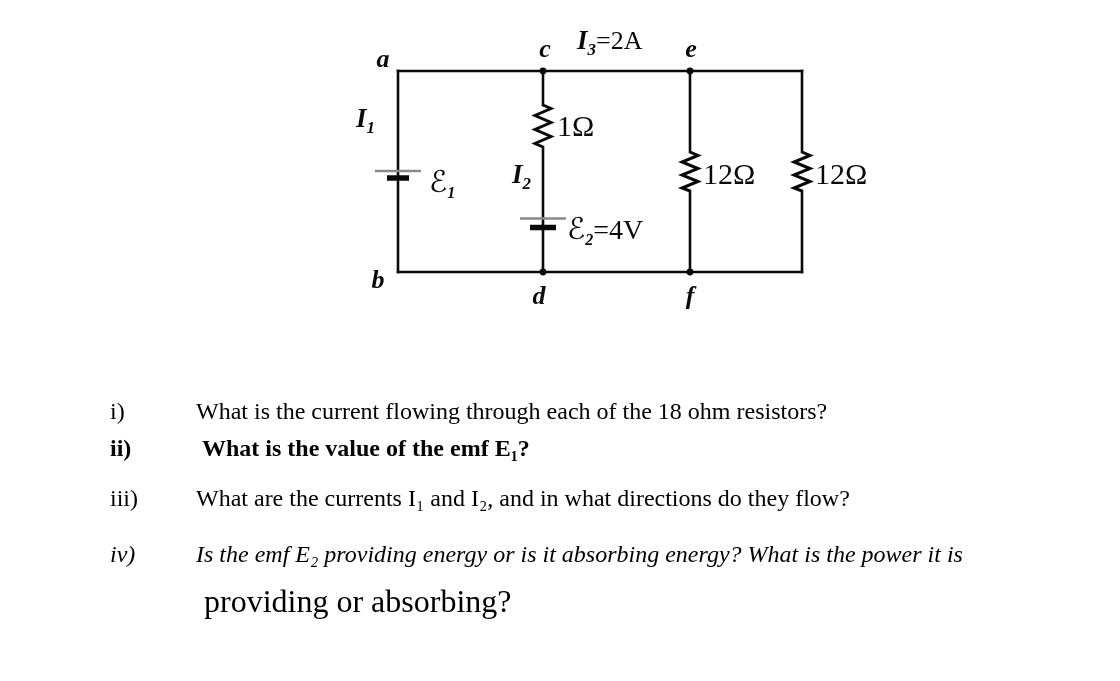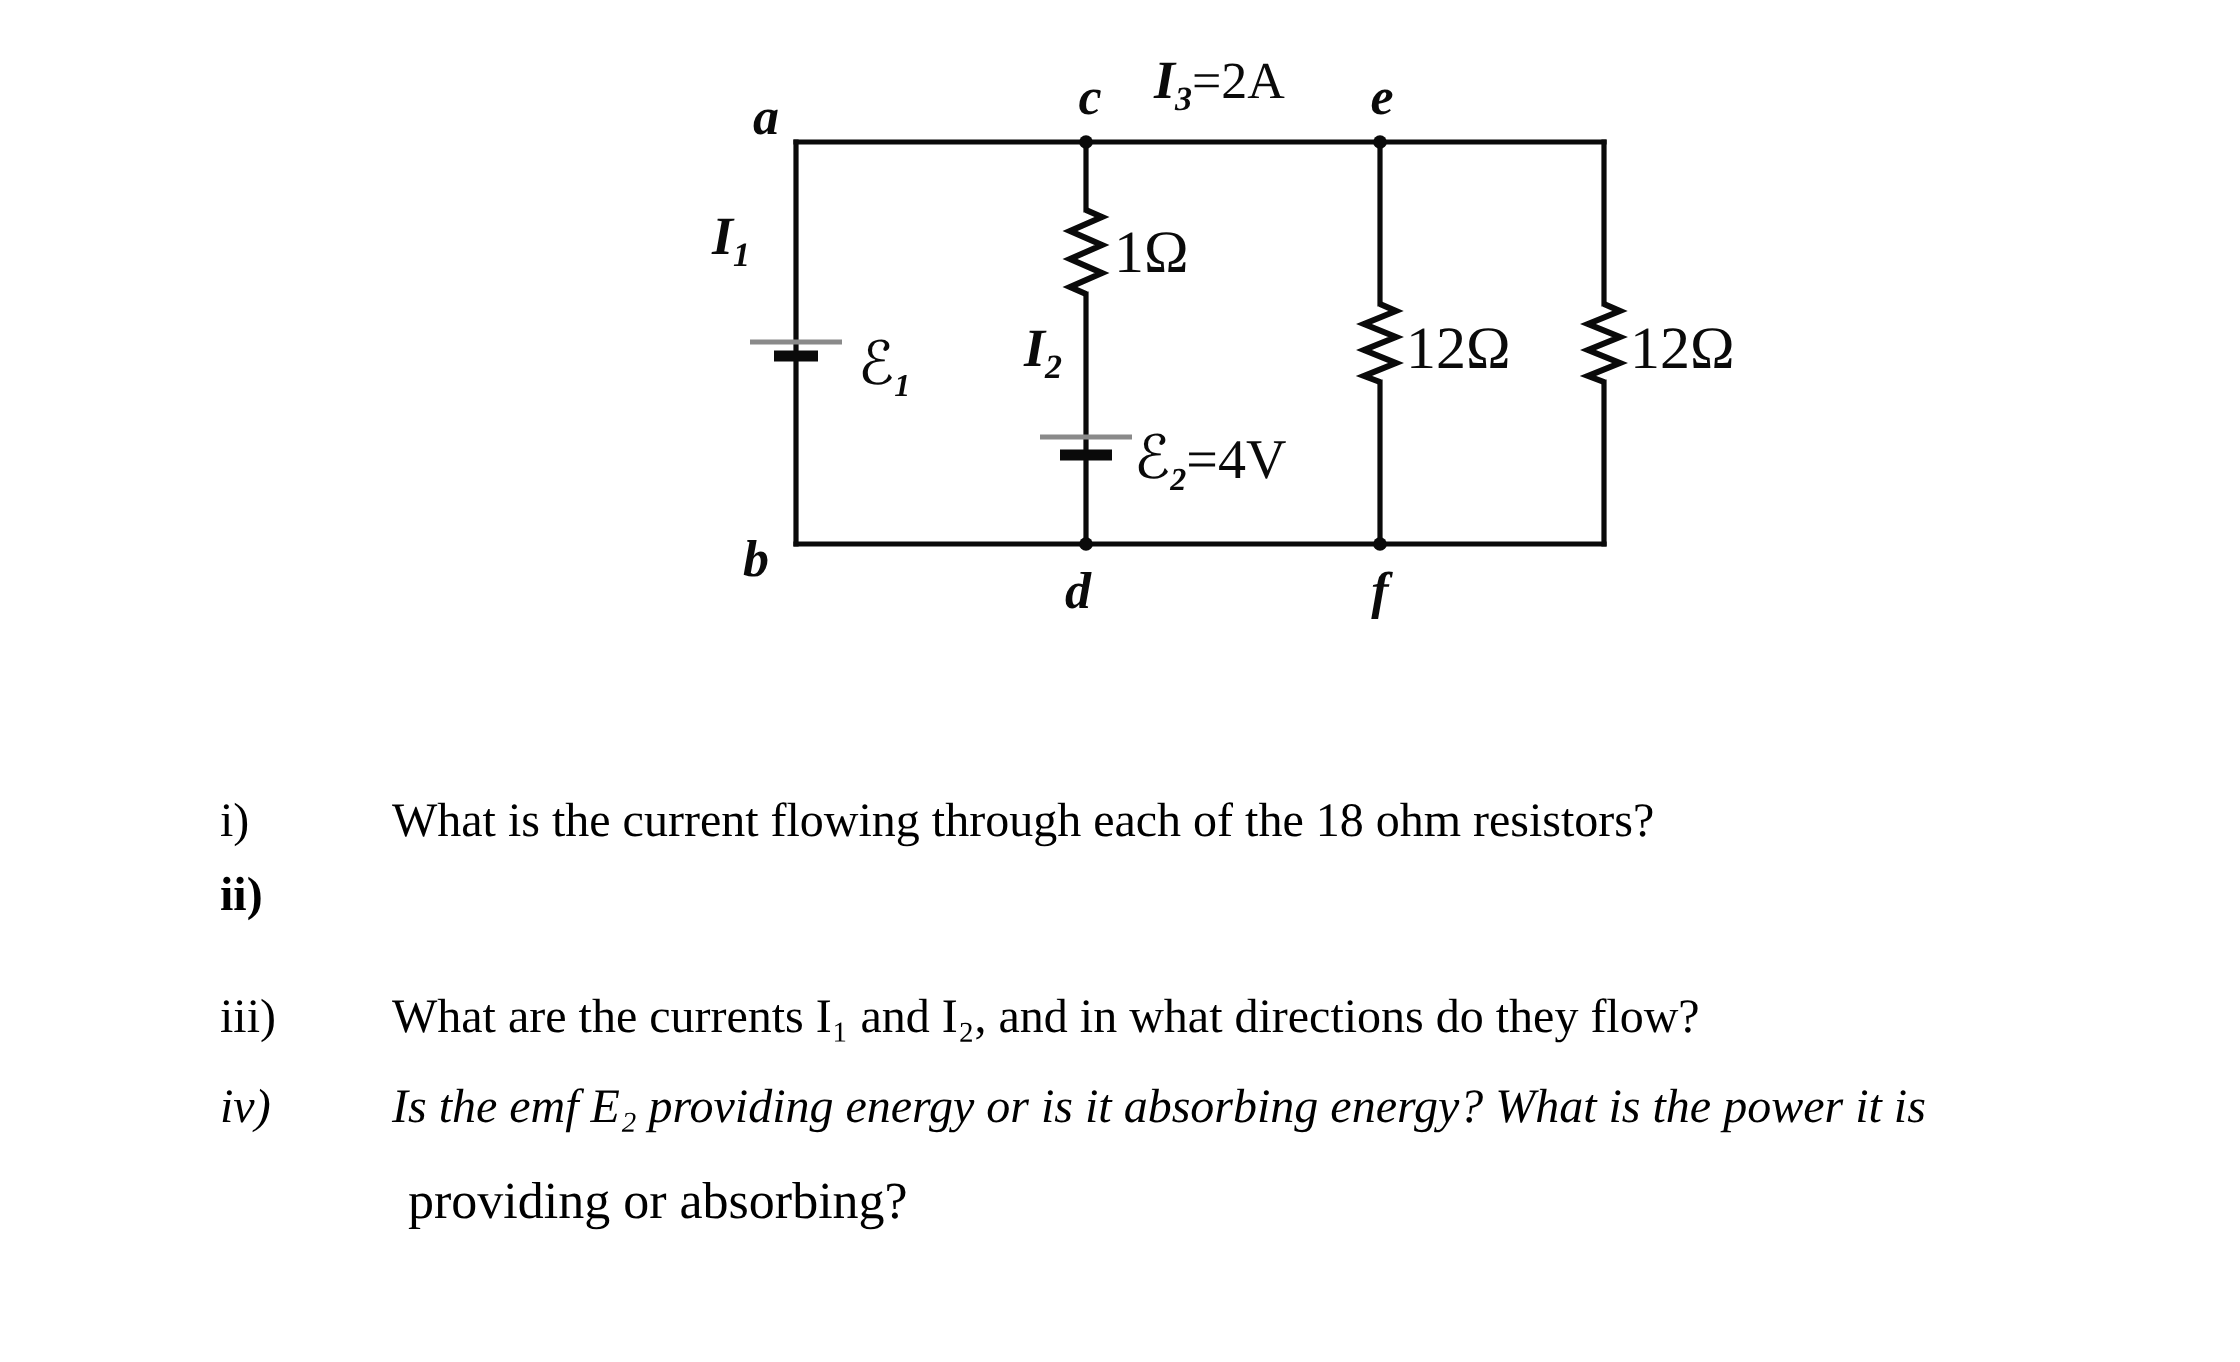--- a/index.html
+++ b/index.html
@@ -14,21 +14,21 @@
   .cur-main{font:italic bold 27px "Liberation Serif","DejaVu Serif",serif;}
   .cur-sub{font:italic bold 17px "Liberation Serif","DejaVu Serif",serif;}
   .upright{font:normal 26px "Liberation Serif","DejaVu Serif",serif;}
   .upright28{font:normal 28px "Liberation Serif","DejaVu Serif",serif;}
   .res-lbl{font:normal 30px "Liberation Serif","DejaVu Serif",serif;}
   .emf-main{font:italic 30px "DejaVu Serif","DejaVu Sans",serif;}
   .emf-sub{font:italic bold 16px "Liberation Serif","DejaVu Serif",serif;}
   
   .q-row{position:absolute;left:110px;display:flex;font-size:24px;line-height:28px;white-space:nowrap;}
   .q-num{width:86px;flex:0 0 86px;}
-  .q-cont{position:absolute;left:204px;font-size:26px;line-height:28px;white-space:nowrap;}
+  .q-cont{position:absolute;left:204px;font-size:32px;line-height:28px;white-space:nowrap;}
 </style>
 </head>
 <body>
 
 <svg width="1120" height="681" viewBox="0 0 1120 681" style="position:absolute;left:0;top:0;">
 
   <g stroke="#0a0a0a" stroke-width="2.6" fill="none" stroke-linecap="square">
     <path d="M398,71 H802"></path>
     <path d="M398,272 H802"></path>
     <path d="M398,71 V272"></path>
@@ -89,23 +89,24 @@
   <text class="res-lbl" x="815" y="184">12Ω</text>
 </svg>
 
 <div class="q-row" style="top:397px;">
   <span class="q-num">i)</span>
   <span class="q-text">What is the current flowing through each of the 18 ohm resistors?</span>
 </div>
 
 <div class="q-row" style="top:434px;font-weight:bold;">
   <span class="q-num">ii)</span>
+  <span class="q-text" style="padding-left:6px;">What is the value of the emf E₁?</span>
 </div>
 
-<div class="q-row" style="top:495px;">
+<div class="q-row" style="top:484px;">
   <span class="q-num">iii)</span>
   <span class="q-text">What are the currents I₁ and I₂, and in what directions do they flow?</span>
 </div>
 
 <div class="q-row" style="top:540px;font-style:italic;">
   <span class="q-num">iv)</span>
   <span class="q-text">Is the emf E₂ providing energy or is it absorbing energy? What is the power it is</span>
 </div>
 
 <div class="q-cont" style="top:587px;">providing or absorbing?</div>

